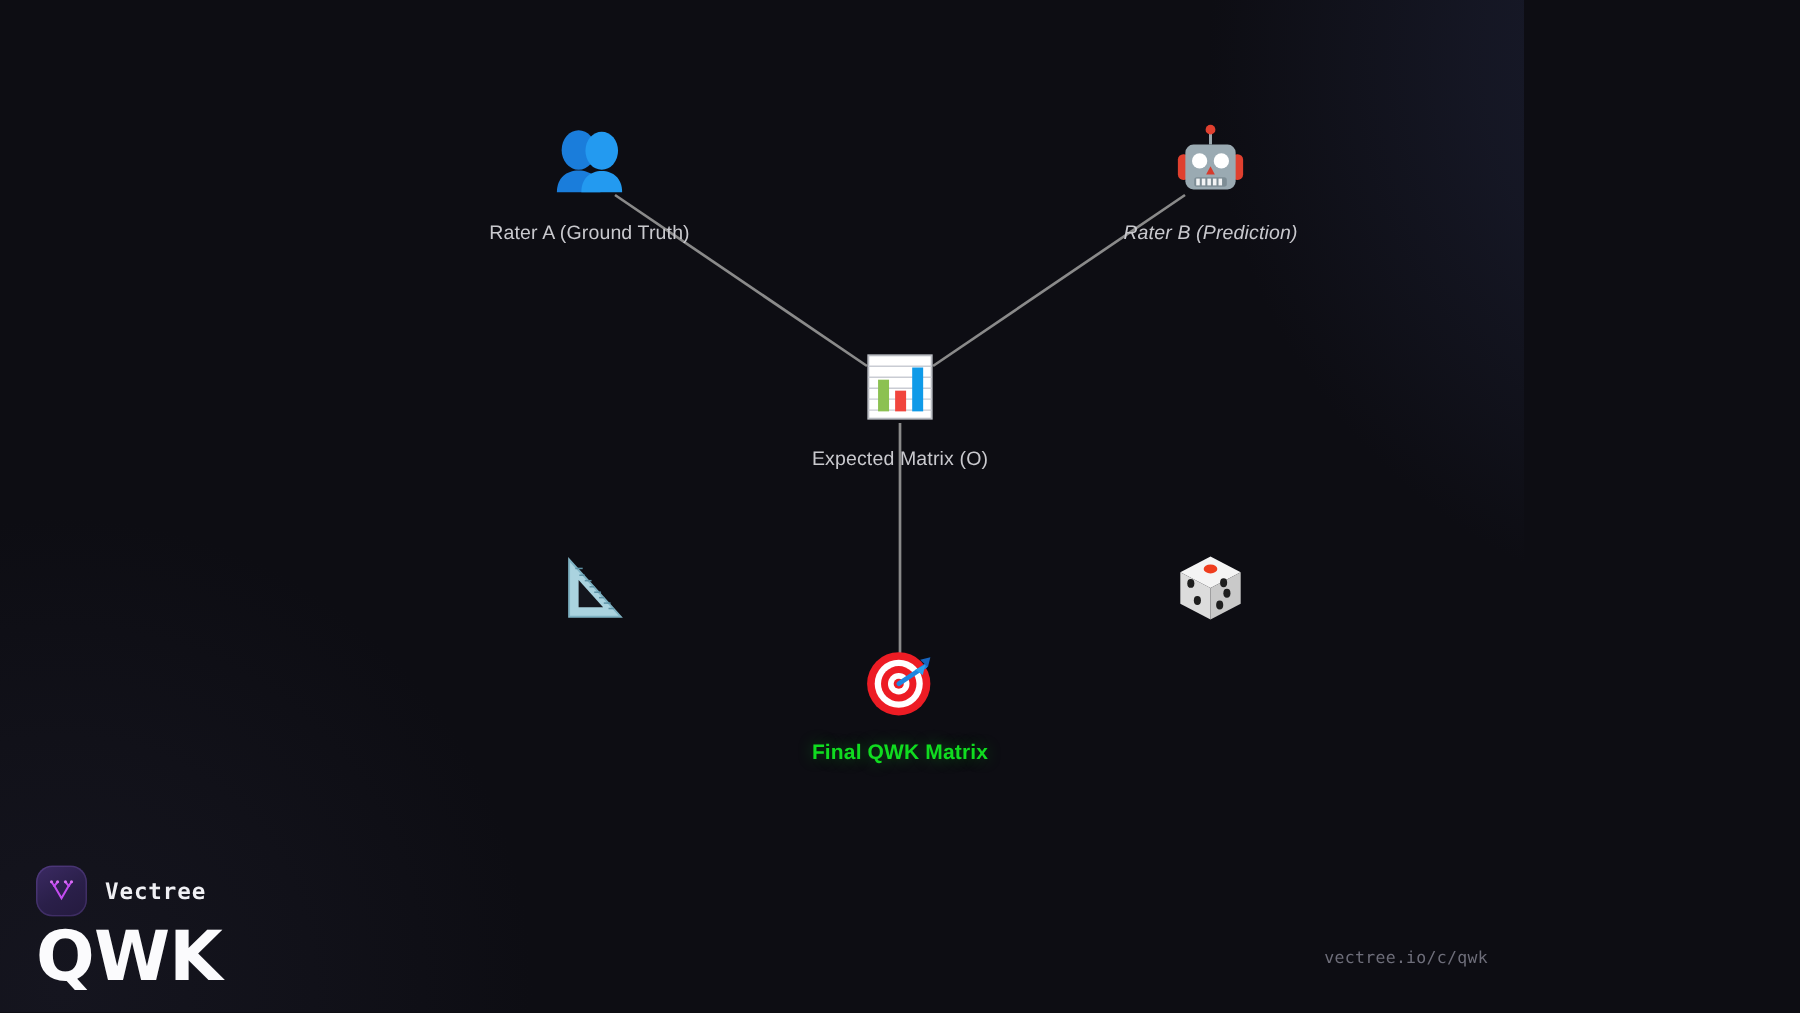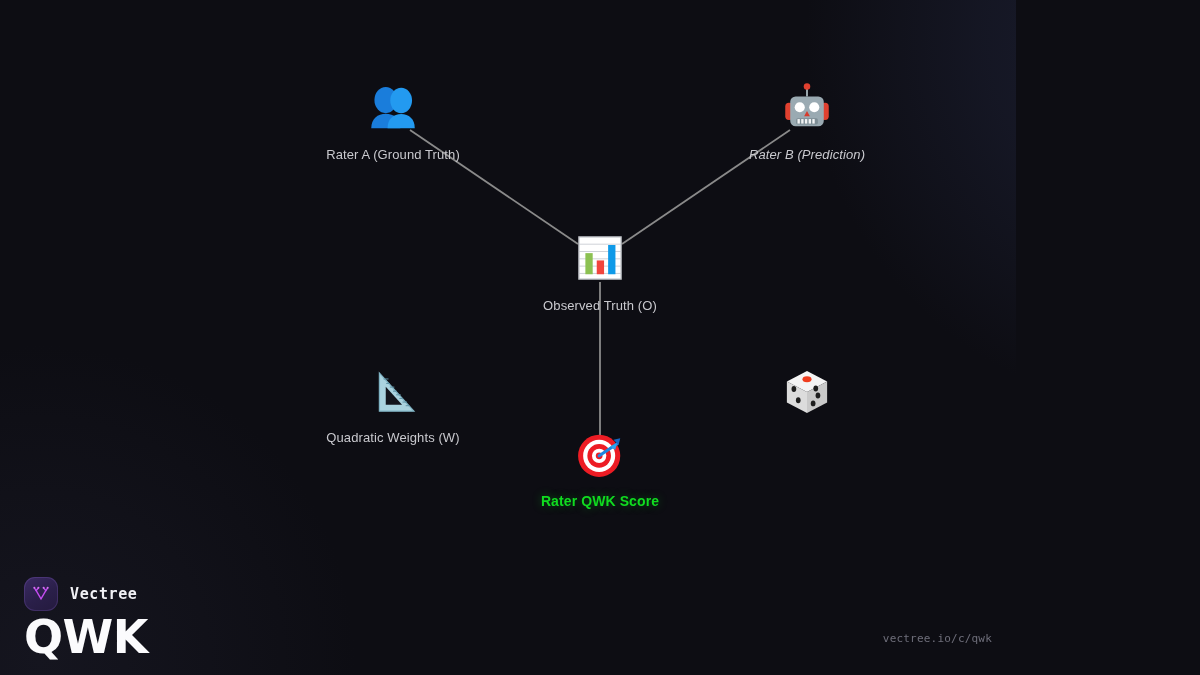--- a/index.html
+++ b/index.html
@@ -159,42 +159,41 @@
           <line x1="6" y1="24" x2="58" y2="24"></line>
           <line x1="6" y1="33" x2="58" y2="33"></line>
           <line x1="6" y1="42" x2="58" y2="42"></line>
           <line x1="6" y1="51" x2="58" y2="51"></line>
         </g>
         <rect x="14" y="26" width="9" height="26" fill="#8cc152"></rect>
         <rect x="28" y="35" width="9" height="17" fill="#f1453d"></rect>
         <rect x="42" y="16" width="9" height="36" fill="#0f9ae8"></rect>
       </svg>
     </div>
-    <div class="node-label">Observed Truth (O)</div>
+    <div class="node-label">Expected Matrix (O)</div>
   </div>
 
   <div class="node" style="left:393px; top:364px;">
     <div class="node-icon">
       <svg viewBox="0 0 64 64" width="58" height="58">
         <path d="M17 10 L17 52 L55 52 Z" fill="#aad3df"></path>
         <path d="M17 10 L17 52 L55 52 Z" fill="none" stroke="#7fb3c4" stroke-width="1.4"></path>
         <path d="M24 25 L24 45 L42 45 Z" fill="#13151c"></path>
         <g stroke="#5f93a6" stroke-width="1.1">
           <line x1="21.5" y1="16.5" x2="27" y2="16.5"></line>
           <line x1="24.5" y1="21.5" x2="28.5" y2="21.5"></line>
           <line x1="28.5" y1="25.5" x2="33.5" y2="25.5"></line>
           <line x1="32" y1="30" x2="36" y2="30"></line>
           <line x1="35.5" y1="34" x2="40.5" y2="34"></line>
           <line x1="39" y1="38" x2="43" y2="38"></line>
           <line x1="42.5" y1="42" x2="47.5" y2="42"></line>
           <line x1="46" y1="46" x2="50" y2="46"></line>
         </g>
       </svg>
     </div>
-    <div class="node-label">Quadratic Weights (W)</div>
   </div>
 
   <div class="node" style="left:807px; top:364px;">
     <div class="node-icon">
       <svg viewBox="0 0 64 64" width="56" height="56">
         <path d="M32 8 L55 20 L32 32 L9 20 Z" fill="#f4f4f4"></path>
         <path d="M9 20 L32 32 L32 56 L9 44 Z" fill="#dcdcdc"></path>
         <path d="M55 20 L55 44 L32 56 L32 32 Z" fill="#c9c9c9"></path>
         <ellipse cx="32" cy="17.5" rx="5.2" ry="3.4" fill="#ef3d1e"></ellipse>
         <ellipse cx="17" cy="28.5" rx="2.7" ry="3.4" fill="#1e1e1e"></ellipse>
@@ -212,21 +211,21 @@
         <circle cx="31" cy="33" r="25" fill="#ed1c24"></circle>
         <circle cx="31" cy="33" r="19" fill="#ffffff"></circle>
         <circle cx="31" cy="33" r="14" fill="#ed1c24"></circle>
         <circle cx="31" cy="33" r="8.5" fill="#ffffff"></circle>
         <circle cx="31" cy="33" r="4" fill="#ed1c24"></circle>
         <line x1="31" y1="33" x2="52" y2="19" stroke="#1e86e0" stroke-width="3.6" stroke-linecap="round"></line>
         <path d="M48 14 L56 12 L54 20 Z" fill="#1866c0"></path>
         <path d="M44 22 L52 18 L50 26 Z" fill="#2aa3f0"></path>
       </svg>
     </div>
-    <div class="node-label accent">Rater QWK Score</div>
+    <div class="node-label accent">Final QWK Matrix</div>
   </div>
 
   <div id="brand">
     <div id="brand-row">
       <div id="brand-mark">
         <svg viewBox="0 0 32 32" width="22" height="22">
           <g stroke="#c34cf0" stroke-width="2" stroke-linecap="round" fill="none">
             <path d="M9 11 L16 23 L23 11"></path>
             <path d="M9 11 L6.5 7.5"></path>
             <path d="M9 11 L12 7.5"></path>

